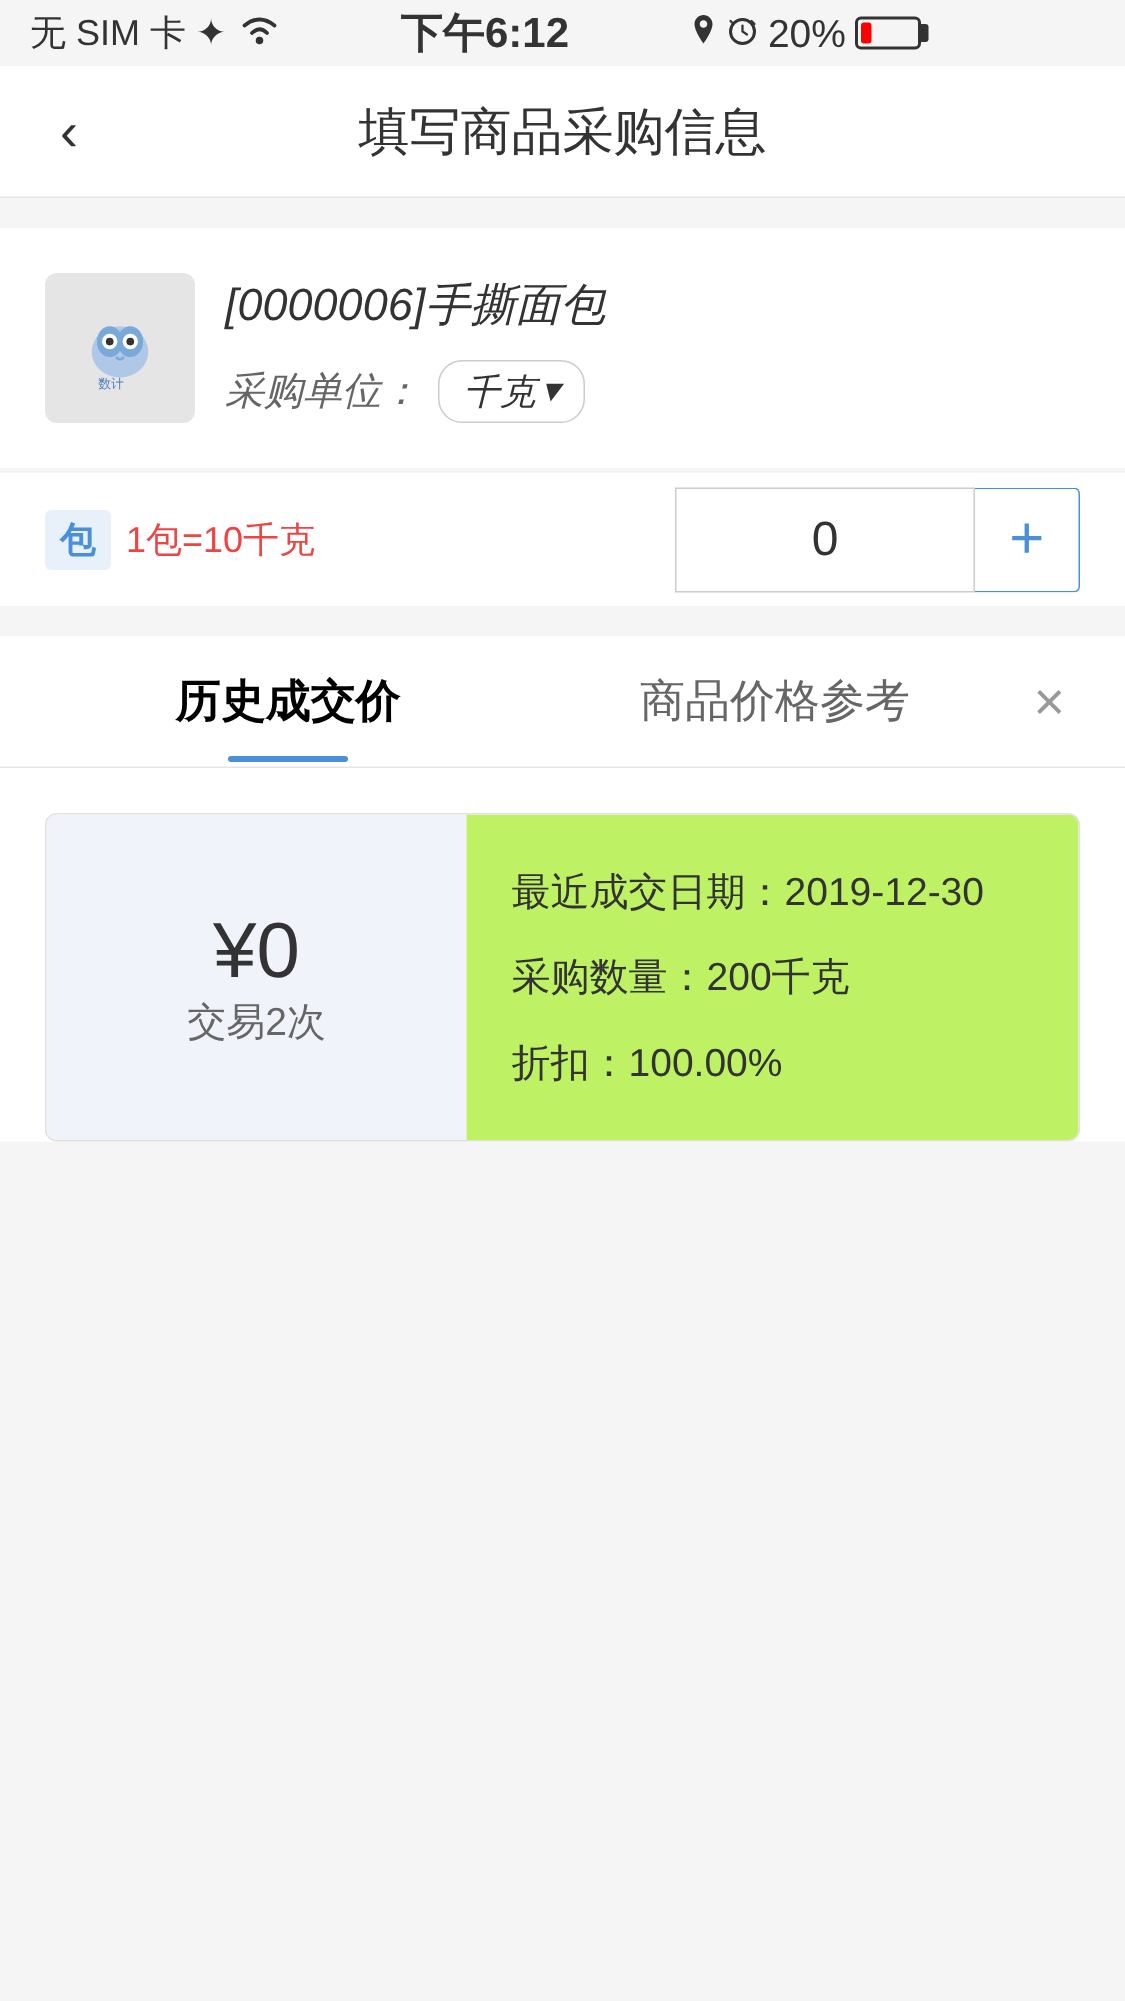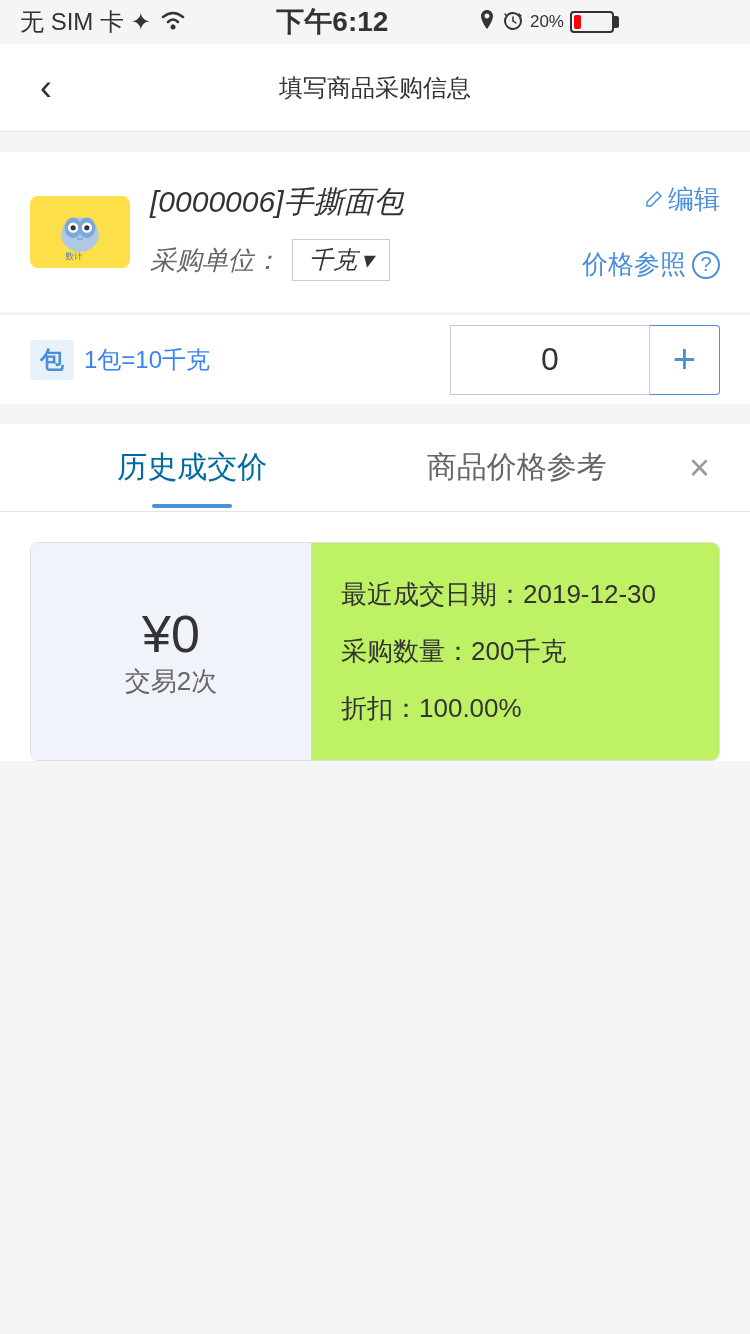--- a/index.html
+++ b/index.html
@@ -20,21 +20,21 @@
       background: #f5f5f5;
       display: flex;
       align-items: center;
       justify-content: space-between;
       padding: 0 20px;
       font-size: 24px;
       color: #333;
     }
     .status-left { display: flex; align-items: center; gap: 8px; }
     .status-center { font-size: 28px; font-weight: 700; }
-    .status-right { display: flex; align-items: center; gap: 6px; font-size: 17px; justify-content: space-between; }
+    .status-right { display: flex; align-items: center; gap: 6px; font-size: 26px; justify-content: space-between; }
     .battery-icon {
       width: 44px; height: 22px;
       border: 2px solid #333;
       border-radius: 4px;
       position: relative;
       display: inline-flex;
       align-items: center;
       padding: 2px;
     }
     .battery-icon::after {
@@ -66,21 +66,21 @@
     .nav-back {
       font-size: 36px;
       color: #333;
       cursor: pointer;
       padding: 10px;
     }
     .nav-title {
       position: absolute;
       left: 50%;
       transform: translateX(-50%);
-      font-size: 24px;
+      font-size: 34px;
       font-weight: 500;
       color: #333;
     }
 
     
     .product-card {
       background: #fff;
       margin-top: 20px;
       padding: 30px;
     }
@@ -89,22 +89,22 @@
       align-items: flex-start;
       justify-content: space-between;
     }
     .product-left {
       display: flex;
       align-items: center;
       gap: 20px;
     }
     .product-thumbnail {
       width: 100px;
-      height: 72px;
-      background: #fde047;
+      height: 100px;
+      background: #e5e5e5;
       border-radius: 8px;
       display: flex;
       align-items: center;
       justify-content: center;
       overflow: hidden;
     }
     .product-thumbnail svg {
       width: 60px;
       height: 60px;
     }
@@ -112,21 +112,21 @@
     .product-name { font-size: 30px; color: #333; font-weight: 500; }
     .product-unit-row {
       display: flex;
       align-items: center;
       gap: 12px;
       font-size: 26px;
       color: #666;
     }
     .unit-select {
       border: 1px solid #ccc;
-      border-radius: 0;
+      border-radius: 16px;
       padding: 4px 16px;
       font-size: 24px;
       color: #333;
       background: #fff;
       display: flex;
       align-items: center;
       gap: 4px;
     }
     .edit-link {
       color: #4a90d9;
@@ -166,21 +166,21 @@
       gap: 10px;
     }
     .bao-badge {
       background: #e8f0fa;
       color: #4a90d9;
       font-size: 24px;
       padding: 4px 10px;
       border-radius: 4px;
       font-weight: bold;
     }
-    .unit-hint { font-size: 24px; color: #3b82f6; }
+    .unit-hint { font-size: 24px; color: #ef4444; }
     .quantity-control {
       display: flex;
       align-items: center;
       gap: 0;
     }
     .qty-input {
       width: 200px;
       height: 70px;
       border: 1px solid #ccc;
       text-align: center;
@@ -220,22 +220,22 @@
     .tab-item {
       flex: 1;
       text-align: center;
       font-size: 30px;
       color: #666;
       cursor: pointer;
       padding: 20px 0;
       position: relative;
     }
     .tab-item.active {
-      color: #0369a1;
-      font-weight: 400;
+      color: #000000;
+      font-weight: 700;
     }
     .tab-item.active::after {
       content: '';
       position: absolute;
       bottom: 0;
       left: 50%;
       transform: translateX(-50%);
       width: 80px;
       height: 4px;
       background: #4a90d9;
@@ -358,32 +358,20 @@
         <span class="product-name">[0000006]手撕面包</span>
         <div class="product-unit-row">
           <span>采购单位：</span>
           <div class="unit-select">
             <span>千克</span>
             <span>▾</span>
           </div>
         </div>
       </div>
     </div>
-    <div class="product-right">
-      <div class="edit-link">
-        <svg width="22" height="22" viewBox="0 0 22 22" fill="none">
-          <path d="M15 3l4 4-10 10H5v-4L15 3z" stroke="#4a90d9" stroke-width="1.5" fill="none"></path>
-        </svg>
-        <span>编辑</span>
-      </div>
-      <div class="price-ref-link">
-        <span>价格参照</span>
-        <span style="width:28px;height:28px;border:2px solid #4a90d9;border-radius:50%;display:inline-flex;align-items:center;justify-content:center;font-size:20px;color:#4a90d9;">?</span>
-      </div>
-    </div>
   </div>
 </div>
 
 <div class="quantity-row">
   <div class="quantity-label">
     <span class="bao-badge">包</span>
     <span class="unit-hint">1包=10千克</span>
   </div>
   <div class="quantity-control">
     <input class="qty-input" type="text" value="0" style="">

